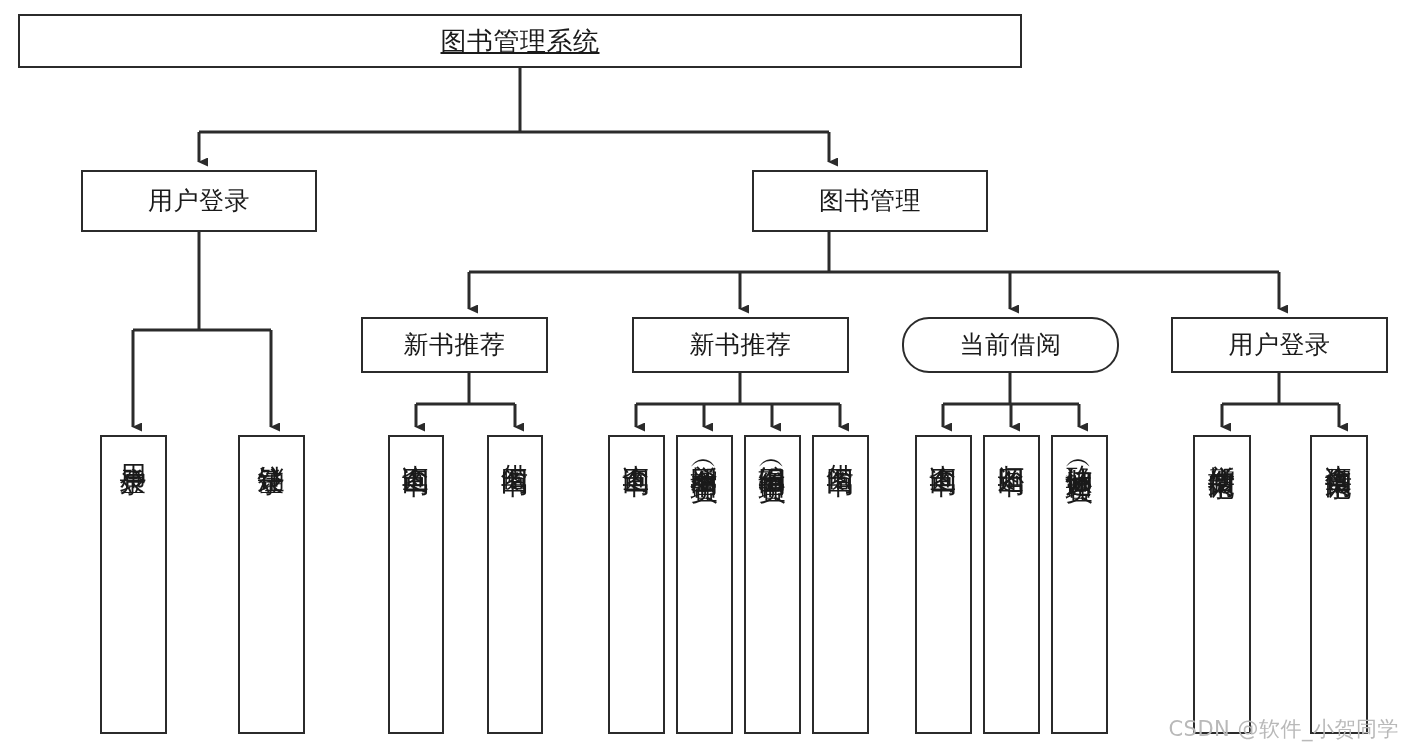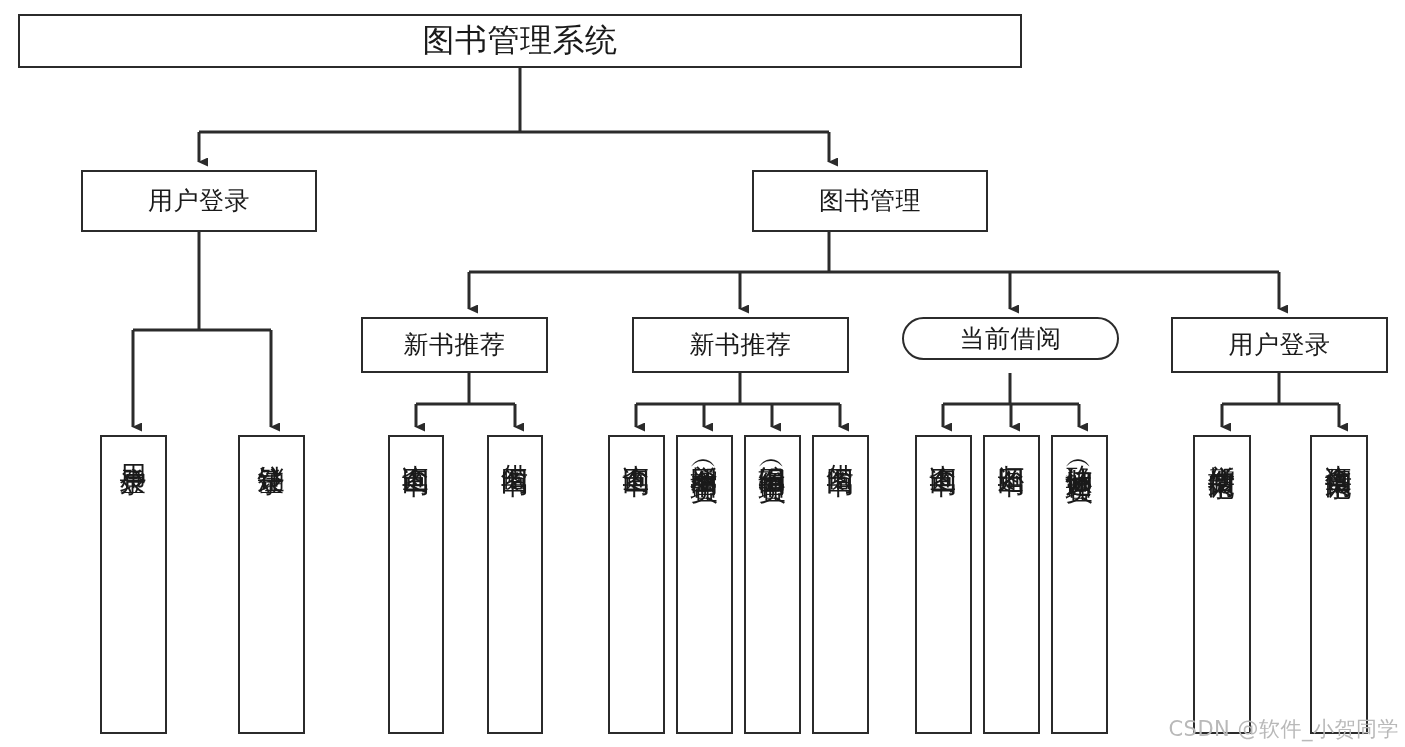--- a/index.html
+++ b/index.html
@@ -43,21 +43,22 @@
     text-align: center;
     line-height: 1.18;
     white-space: pre-line;
   }
   
   .node.horiz .node-label {
     font-size: 25px;
     letter-spacing: 0.5px;
   }
   .node.root .node-label {
-    font-size: 32px;
+    font-size: 26px;
+    text-decoration: underline;
   }
   
   .node.vert {
     align-items: flex-start;
     justify-content: center;
     padding-top: 6px;
   }
   .node.vert .node-label {
     writing-mode: vertical-rl;
     text-orientation: upright;
@@ -142,21 +143,21 @@
   <div class="node horiz" id="node-l2-1" style="left: 752px; top: 170px; width: 236px; height: 62px;">
     <span class="node-label">图书管理</span>
   </div>
 
   <div class="node horiz" id="node-l3-0" style="left: 361px; top: 317px; width: 187px; height: 56px;">
     <span class="node-label">新书推荐</span>
   </div>
   <div class="node horiz" id="node-l3-1" style="left: 632px; top: 317px; width: 217px; height: 56px;">
     <span class="node-label">新书推荐</span>
   </div>
-  <div class="node horiz" id="node-l3-2" style="left: 902px; top: 317px; width: 217px; height: 43px; border-radius: 27px;">
+  <div class="node horiz" id="node-l3-2" style="left: 902px; top: 317px; width: 217px; height: 56px; border-radius: 27px;">
     <span class="node-label">当前借阅</span>
   </div>
   <div class="node horiz" id="node-l3-3" style="left: 1171px; top: 317px; width: 217px; height: 56px;">
     <span class="node-label">用户登录</span>
   </div>
 
   <div class="node vert" id="node-leaf-0" style="left: 100px; top: 435px; width: 67px; height: 299px;">
     <span class="node-label">用户登录</span>
   </div>
   <div class="node vert" id="node-leaf-1" style="left: 238px; top: 435px; width: 67px; height: 299px;">

